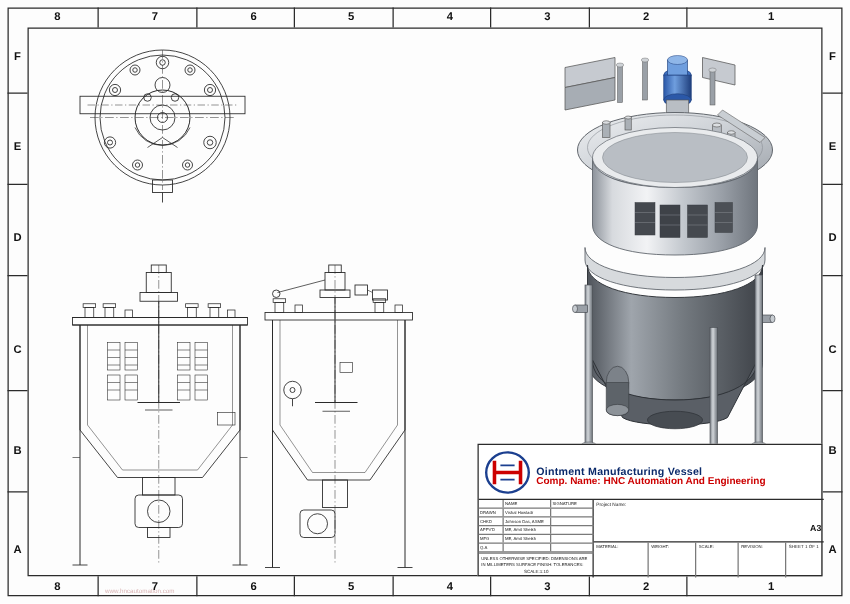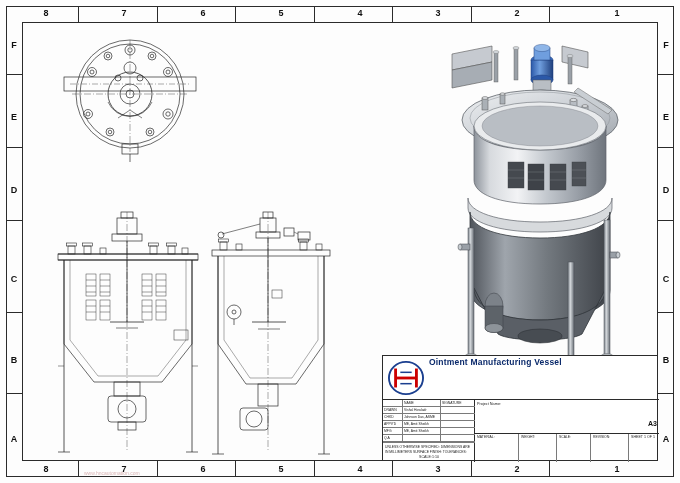--- a/index.html
+++ b/index.html
@@ -42,21 +42,21 @@
     border:1px solid #2b2b2b;box-sizing:border-box;background:#fff;
   }
   .tb-head{
     position:absolute;left:0;top:0;width:276px;height:44px;
     border-bottom:1px solid #2b2b2b;box-sizing:border-box;
   }
   .tb-logo{
     position:absolute;left:4px;top:4px;width:38px;height:36px;
   }
   .tb-title{
-    position:absolute;left:46px;top:1px;font-size:8.5px;font-weight:bold;color:#0b2a6b;
+    position:absolute;left:46px;top:16px;font-size:8.5px;font-weight:bold;color:#0b2a6b;
     letter-spacing:.2px;
   }
   .tb-company{
     position:absolute;left:46px;top:24px;font-size:8px;font-weight:bold;color:#cc0000;
   }
   .tb-left{
     position:absolute;left:0;top:44px;width:92px;height:62px;
     border-right:1px solid #2b2b2b;box-sizing:border-box;
   }
   .tb-grid{
@@ -476,20 +476,21 @@
     <div class="tb-head">
       <svg class="tb-logo" viewBox="0 0 40 38">
         <ellipse cx="20" cy="19" rx="18" ry="17" fill="none" stroke="#1b3f8f" stroke-width="2"></ellipse>
         <path d="M9,9 L9,29" stroke="#cc0000" stroke-width="3" fill="none"></path>
         <path d="M31,9 L31,29" stroke="#cc0000" stroke-width="3" fill="none"></path>
         <path d="M9,19 L31,19" stroke="#cc0000" stroke-width="3" fill="none"></path>
         <path d="M14,13 L26,13" stroke="#1b3f8f" stroke-width="1.6" fill="none"></path>
         <path d="M14,25 L26,25" stroke="#1b3f8f" stroke-width="1.6" fill="none"></path>
       </svg>
       <div class="tb-title">Ointment Manufacturing Vessel</div>
+      <div class="tb-company">Comp. Name: HNC Automation And Engineering</div>
     </div>
 
     <div class="tb-left">
       <div class="tb-grid">
         <div class="tb-row">
           <div class="tb-c1"></div>
           <div class="tb-c2">NAME</div>
           <div class="tb-c3">SIGNATURE</div>
         </div>
         <div class="tb-row">

